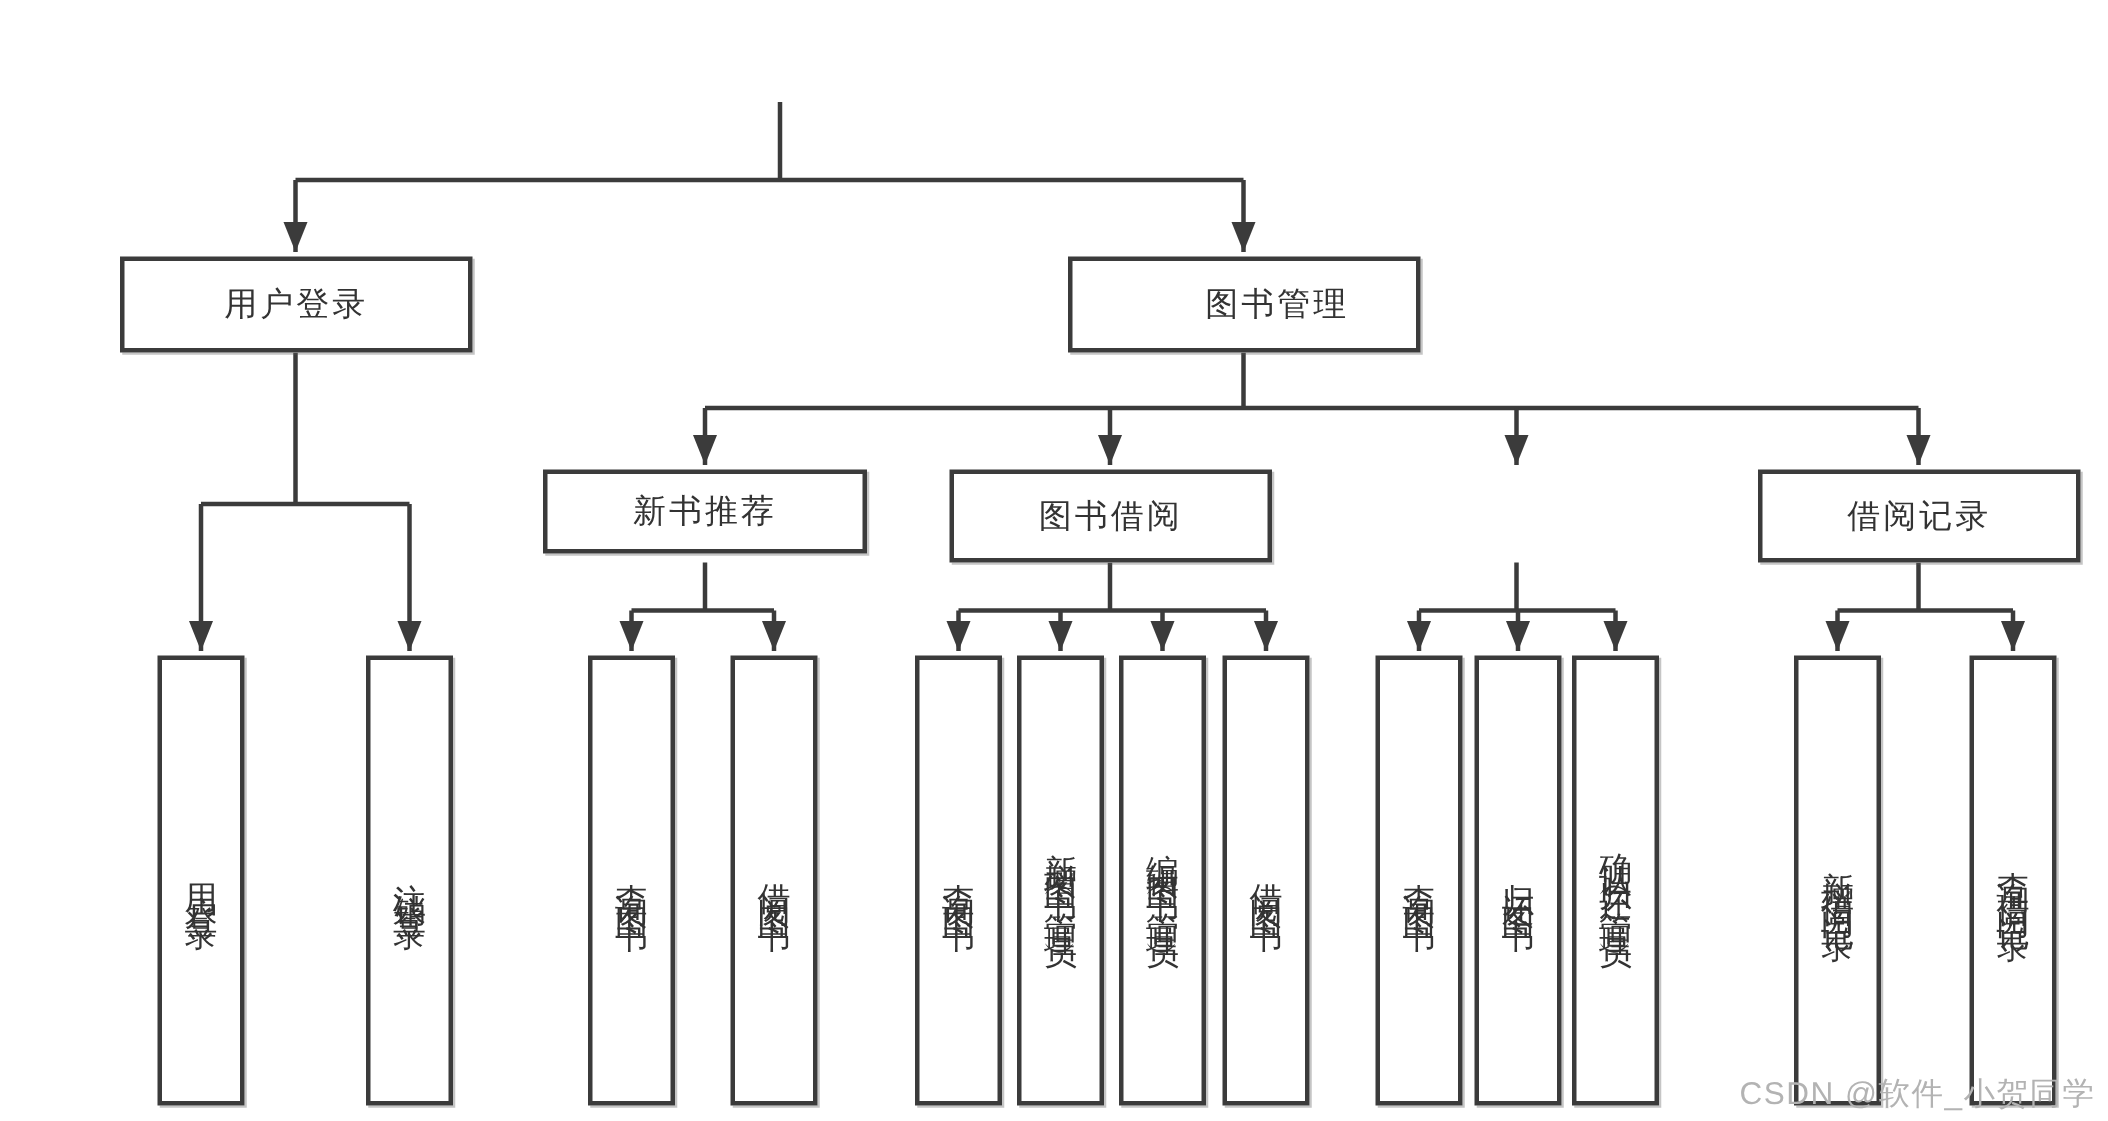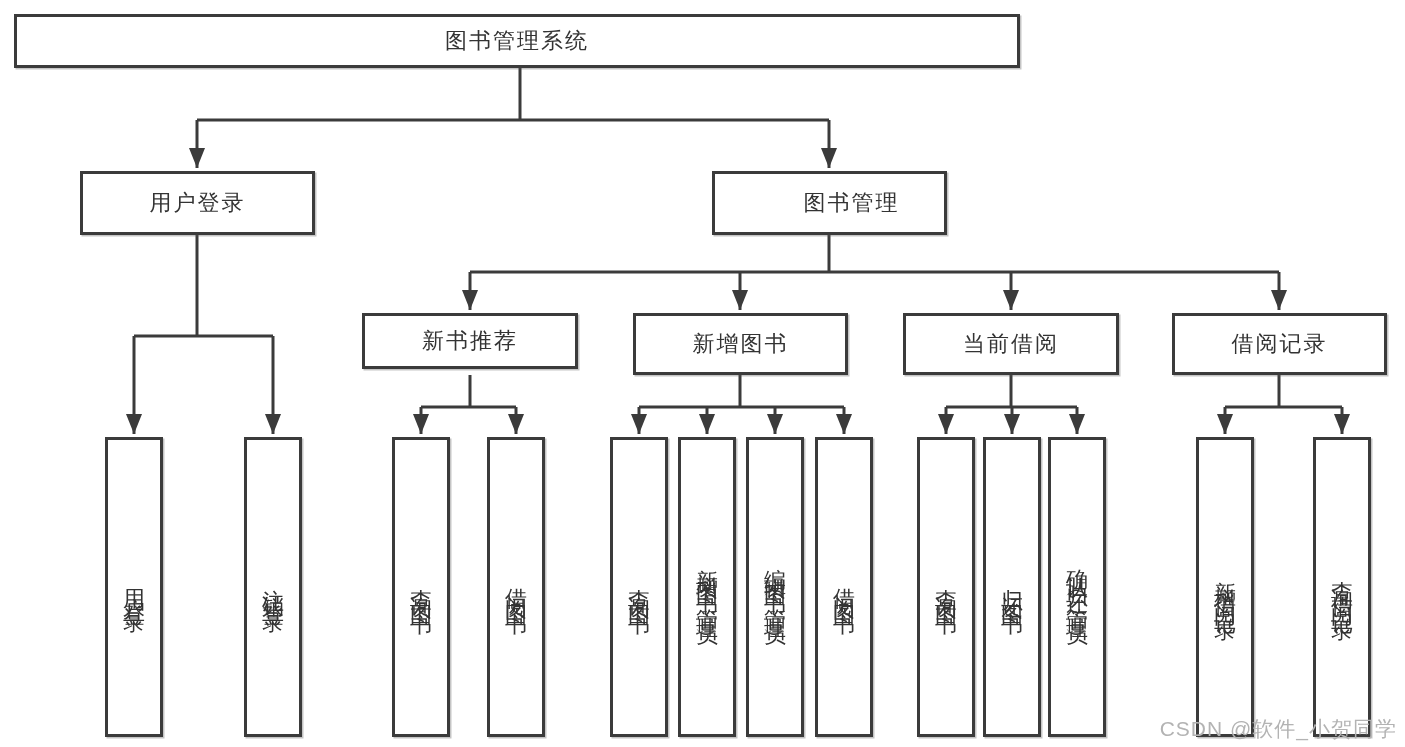--- a/index.html
+++ b/index.html
@@ -103,28 +103,26 @@
     </g>
 
     <g>
       <line x1="1279" y1="375" x2="1279" y2="407"></line>
       <line x1="1225" y1="407" x2="1342" y2="407"></line>
       <line x1="1225" y1="407" x2="1225" y2="434" marker-end="url(#arw)"></line>
       <line x1="1342" y1="407" x2="1342" y2="434" marker-end="url(#arw)"></line>
     </g>
   </svg>
 
-  <div class="box h-box" style="left:14px;top:14px;width:1006px;height:54px;">图书管理系统</div>
 
   <div class="box h-box" style="left:80px;top:171px;width:235px;height:64px;">用户登录</div>
   <div class="box h-box" style="left:712px;top:171px;width:235px;height:64px;padding-left:44px;">图书管理</div>
 
   <div class="box h-box" style="left:362px;top:313px;width:216px;height:56px;">新书推荐</div>
-  <div class="box h-box" style="left:633px;top:313px;width:215px;height:62px;">新增图书</div>
-  <div class="box h-box" style="left:903px;top:313px;width:216px;height:62px;">当前借阅</div>
+  <div class="box h-box" style="left:633px;top:313px;width:215px;height:62px;">图书借阅</div>
   <div class="box h-box" style="left:1172px;top:313px;width:215px;height:62px;">借阅记录</div>
 
   <div class="box v-box" style="left:105px;top:437px;width:58px;height:300px;">用户登录</div>
   <div class="box v-box" style="left:244px;top:437px;width:58px;height:300px;">注销登录</div>
 
   <div class="box v-box" style="left:392px;top:437px;width:58px;height:300px;">查询图书</div>
   <div class="box v-box" style="left:487px;top:437px;width:58px;height:300px;">借阅图书</div>
 
   <div class="box v-box" style="left:610px;top:437px;width:58px;height:300px;">查询图书</div>
   <div class="box v-box" style="left:678px;top:437px;width:58px;height:300px;">新增图书（管理员）</div>

